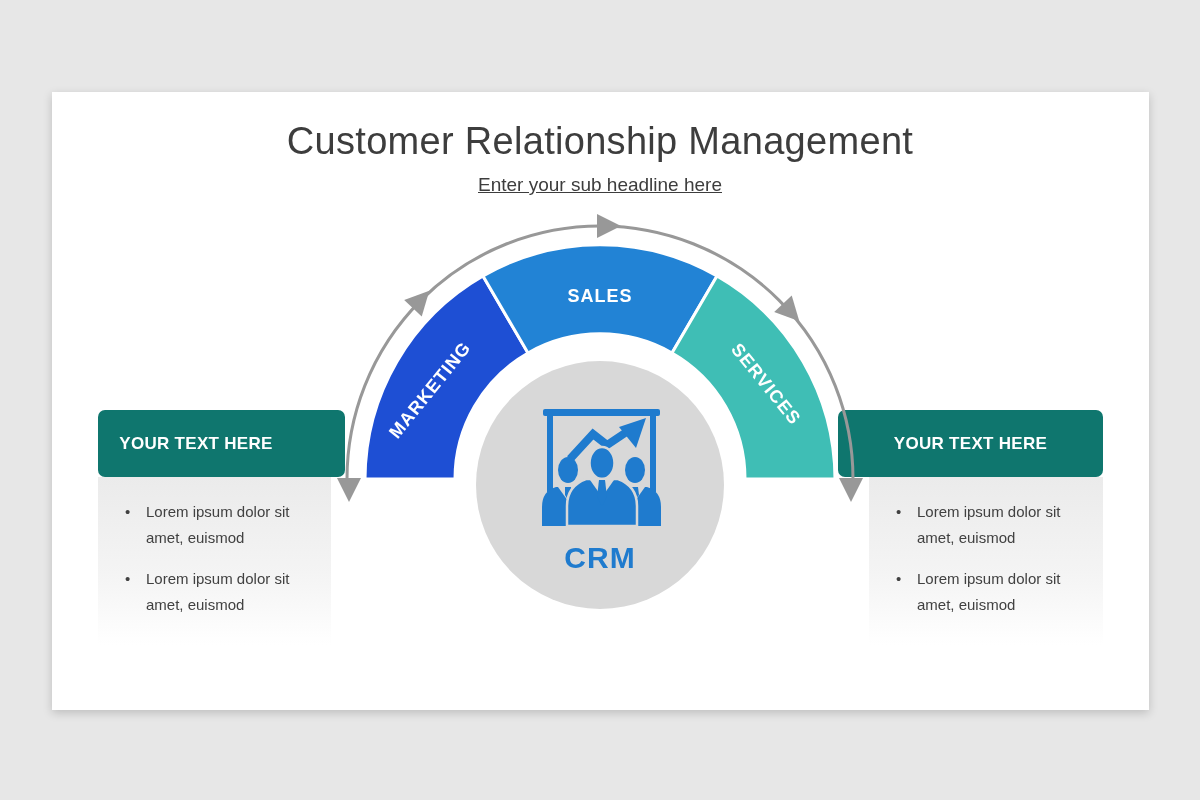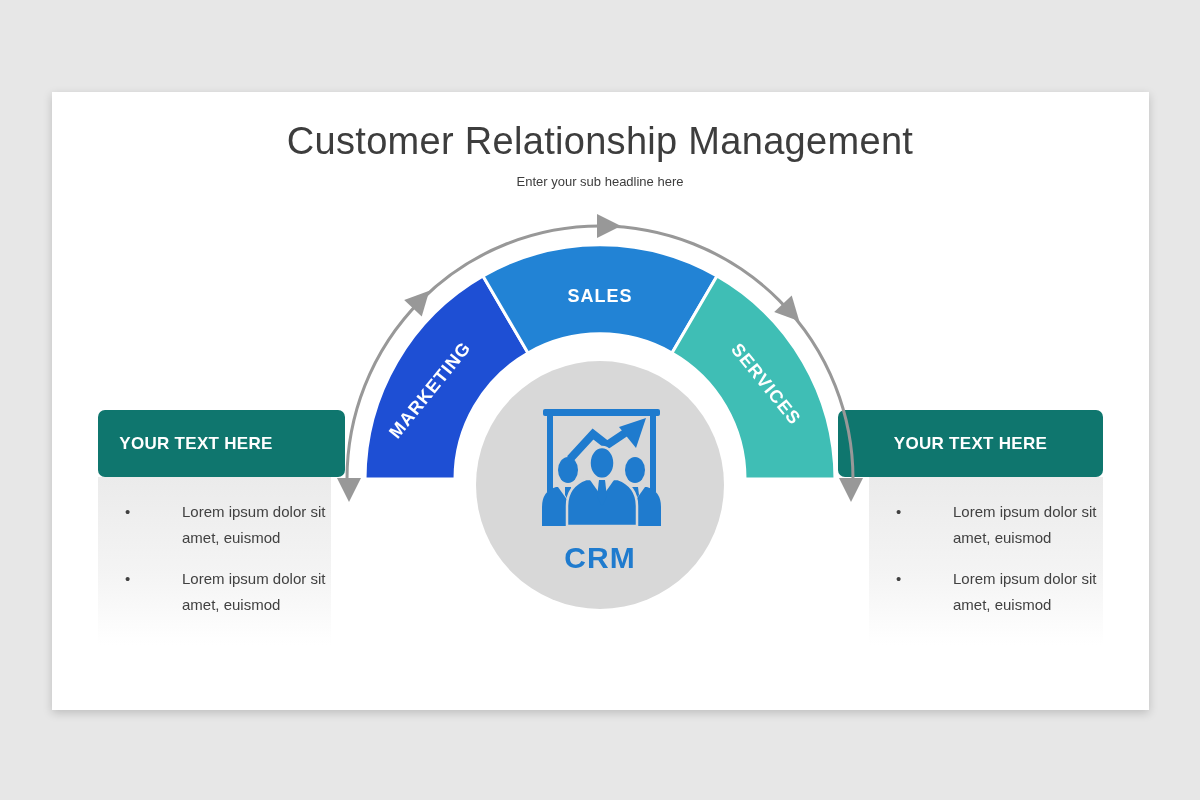--- a/index.html
+++ b/index.html
@@ -12,40 +12,40 @@
   .slide{
     position:absolute;left:52px;top:92px;width:1097px;height:618px;
     background:#ffffff;box-shadow:0 3px 9px rgba(0,0,0,.18);
   }
   .title{
     position:absolute;left:0;top:120px;width:1200px;text-align:center;
     font-size:38px;font-weight:400;color:#3d3d3d;letter-spacing:.3px;
   }
   .subtitle{
     position:absolute;left:0;top:174px;width:1200px;text-align:center;
-    font-size:13px;font-weight:400;color:#3d3d3d;
+    font-size:19px;font-weight:400;color:#3d3d3d;text-decoration:underline;
   }
   .hdr{
     position:absolute;top:410px;height:67px;background:#0f766e;border-radius:7px;
     display:flex;align-items:center;z-index:2;
   }
   .hdr-left{left:98px;width:247px;justify-content:center;padding-right:51px;box-sizing:border-box;}
   .hdr-right{left:838px;width:265px;justify-content:center;}
   .hdr span{color:#ffffff;font-size:17px;font-weight:700;letter-spacing:.3px;}
   .body-box{
     position:absolute;top:477px;height:175px;z-index:1;
     background:linear-gradient(to bottom,#ebebeb 0%,#f4f4f4 55%,#ffffff 96%);
     box-sizing:border-box;padding-top:22px;
   }
   .body-left{left:98px;width:233px;}
   .body-right{left:869px;width:234px;}
   .bullet{display:flex;margin:0 0 16px 0;padding-left:27px;}
   .dot{width:21px;font-size:15px;line-height:25.5px;color:#414141;flex:none;}
   .bl{font-size:15px;line-height:25.5px;color:#414141;}
-  .bl span{display:block;margin-left:36px;}
+  .bl span{display:block;}
   .diagram{position:absolute;left:0;top:0;z-index:3;pointer-events:none;}
   .seg-label{
     fill:#ffffff;font-size:18px;font-weight:700;letter-spacing:1px;
     font-family:"Liberation Sans","DejaVu Sans",sans-serif;
   }
   .crm-label{
     fill:#1f7bce;font-size:30px;font-weight:700;letter-spacing:1px;text-anchor:middle;
     font-family:"Liberation Sans","DejaVu Sans",sans-serif;
   }
 </style>

